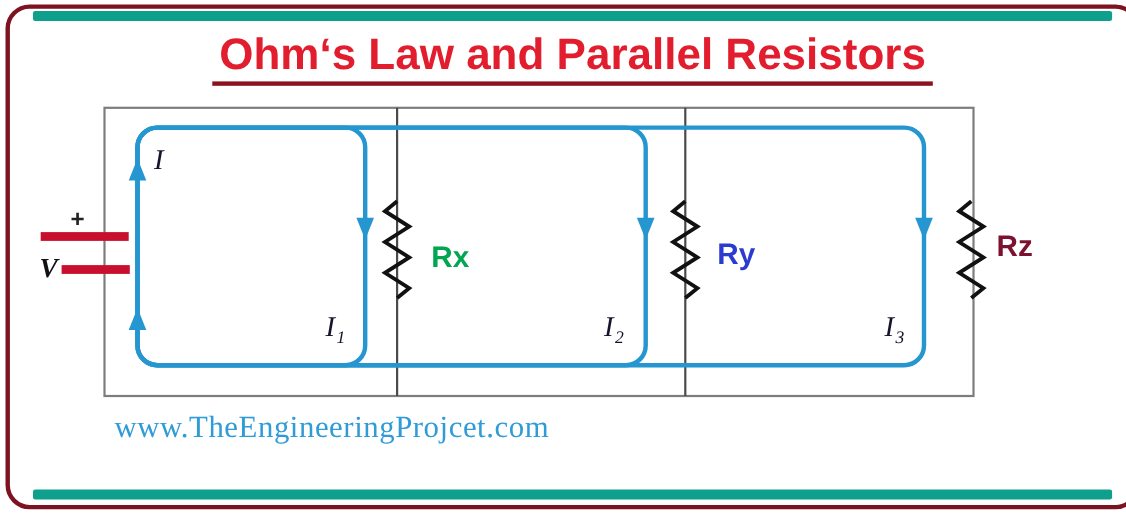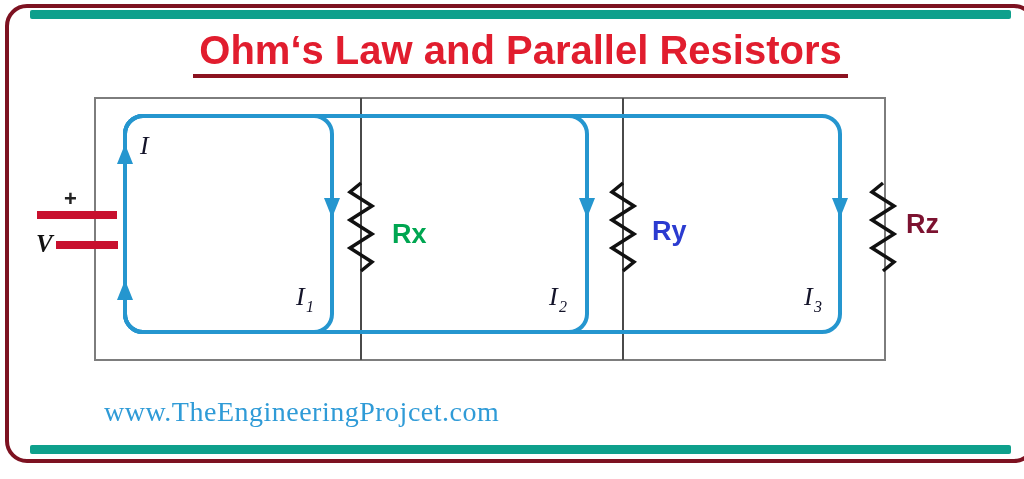--- a/index.html
+++ b/index.html
@@ -8,21 +8,21 @@
   .frame{position:absolute;left:5px;top:4px;right:5px;bottom:5px;
          border:4px solid #7d1221;border-radius:22px;background:#ffffff;}
   .bar{position:absolute;left:30px;right:30px;height:9px;background:#0ea08c;border-radius:2px;}
   .bar-top{top:10px;}
   .bar-bottom{bottom:14px;}
   .title-wrap{position:absolute;top:28px;left:0;width:100%;text-align:center;}
   .title{display:inline-block;font-weight:bold;font-size:40px;line-height:1.1;
          color:#e11d2e;padding:0 6px 2px 6px;border-bottom:4px solid #8c1220;
          font-family:"Liberation Sans",sans-serif;}
   .svg-layer{position:absolute;left:0;top:0;width:1024px;height:479px;}
-  .website{position:absolute;left:104px;top:396px;font-size:28px;color:#2f9bd7;
+  .website{position:absolute;left:104px;top:373px;font-size:28px;color:#2f9bd7;
            font-family:"Liberation Serif",serif;letter-spacing:0.5px;}
   text{user-select:none;}
 </style>
 </head>
 <body>
 
 <div class="page">
   <div class="frame"></div>
   <div class="bar bar-top"></div>
   <div class="bar bar-bottom"></div>

